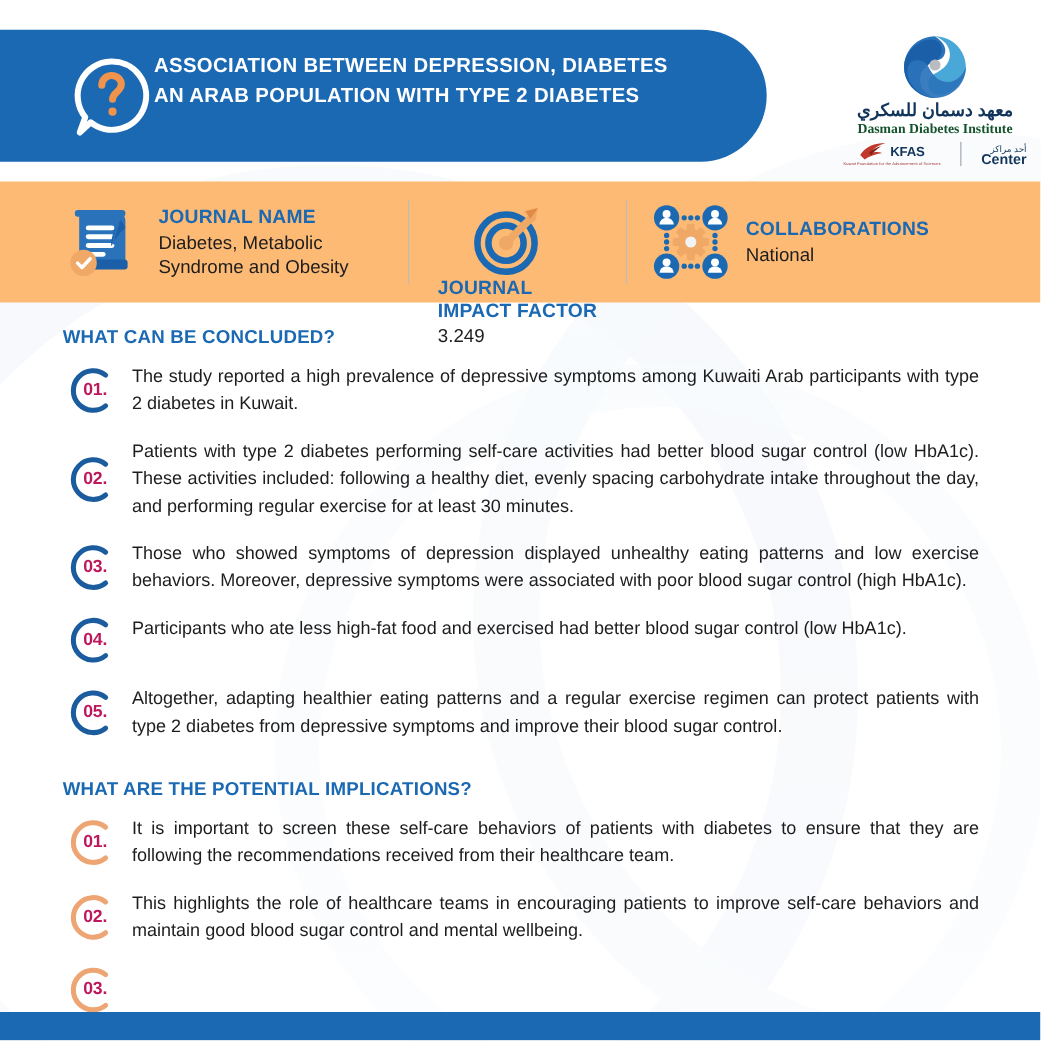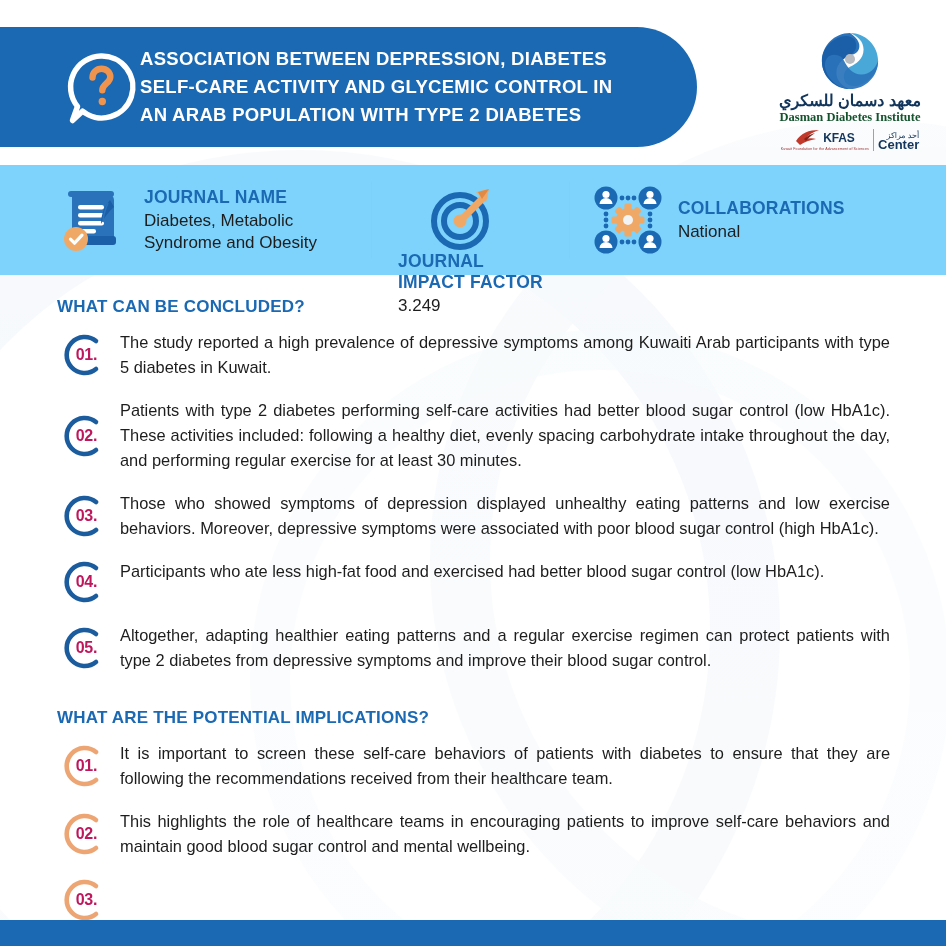--- a/index.html
+++ b/index.html
@@ -114,21 +114,21 @@
     font-weight: bold;
     line-height: 14px;
     margin-top: 1px;
     white-space: nowrap;
   }
   .kfas-row {
     margin-top: 5px;
     display: flex;
     align-items: center;
     justify-content: center;
-    gap: 4px;
+    gap: 18px;
   }
   .kfas-left { display: flex; flex-direction: column; align-items: center; }
   .kfas-wordrow { display: flex; align-items: center; gap: 2px; }
   .kfas-word {
     color: #12355b;
     font-size: 12px;
     font-weight: bold;
     letter-spacing: -.2px;
   }
   .kfas-sub {
@@ -141,21 +141,21 @@
   .kfas-div { width: 1px; height: 22px; background: #9aa3ad; }
   .kfas-right { text-align: right; line-height: 9px; }
   .kfas-ar { color: #12355b; font-size: 8px; font-weight: normal; direction: rtl; }
   .kfas-en { color: #12355b; font-size: 13px; font-weight: bold; }
 
   
   .info-band {
     position: absolute;
     left: 0; top: 165px;
     width: 946px; height: 110px;
-    background: #7dd3fc;
+    background: #fdba74;
     z-index: 3;
     display: flex;
     align-items: center;
   }
   .info-cell {
     display: flex;
     align-items: center;
     height: 74px;
   }
   .info-cell .ico { flex: 0 0 auto; margin-right: 14px; }
@@ -254,21 +254,20 @@
     <div class="header-pill"></div>
 
     <svg class="bubble-icon" viewBox="0 0 78 78">
       <path d="M39 7 A31 31 0 1 1 20.5 62.2 L10.5 71.5 L15.5 57.5 A31 31 0 0 1 39 7 Z" fill="none" stroke="#ffffff" stroke-width="5.5" stroke-linejoin="round"></path>
       <path d="M30.5 28.5 c0-5 4-8.8 9-8.8 c5 0 8.8 3.6 8.8 8.2 c0 6.2 -8 6.9 -8 13.4" fill="none" stroke="#f0944d" stroke-width="6.4" stroke-linecap="round"></path>
       <circle cx="40.3" cy="52.5" r="3.7" fill="#f0944d"></circle>
     </svg>
 
     <div class="header-title">
       <span class="ln">ASSOCIATION BETWEEN DEPRESSION, DIABETES</span>
-      <span class="ln">SELF-CARE ACTIVITY AND GLYCEMIC CONTROL IN</span>
       <span class="ln">AN ARAB POPULATION WITH TYPE 2 DIABETES</span>
     </div>
   </div>
 
   <div class="brand">
     <svg class="brand-mark" viewBox="0 0 64 64">
       <path d="M32 3 C16 3 3 16 3 32 C3 40 6 46 11 50 C9 44 10 36 17 31 C25 25 36 28 40 22 C44 16 41 9 32 3 Z" fill="#2a73bb"></path>
       <path d="M61 32 C61 16 48 3 32 3 C40 6 46 12 46 20 C46 30 38 35 32 38 C26 41 24 47 27 54 C33 61 45 58 53 50 C58 45 61 39 61 32 Z" fill="#4aa8d8"></path>
       <path d="M3 32 C3 48 16 61 32 61 C24 58 18 52 18 44 C18 34 26 29 32 26 C38 23 40 17 37 10 C31 3 19 6 11 14 C6 19 3 25 3 32 Z" fill="#1a5fa8"></path>
       <path d="M32 61 C48 61 61 48 61 32 C58 40 52 46 44 46 C34 46 29 38 26 32 C23 26 17 24 10 27 C3 33 6 45 14 53 C19 58 25 61 32 61 Z" fill="#2a73bb" opacity=".92"></path>
@@ -394,21 +393,21 @@
 
     <div class="section-head">WHAT CAN BE CONCLUDED?</div>
 
     <div class="item">
       <div class="badge">
         <svg viewBox="0 0 50 50">
             <path d="M38 11 A18 18 0 1 0 38 39" fill="none" stroke="#1b5c9e" stroke-width="4.6" stroke-linecap="round"></path>
           </svg>
         <div class="badge-num">01.</div>
       </div>
-      <div class="item-text">The study reported a high prevalence of depressive symptoms among Kuwaiti Arab participants with type 5 diabetes in Kuwait.</div>
+      <div class="item-text">The study reported a high prevalence of depressive symptoms among Kuwaiti Arab participants with type 2 diabetes in Kuwait.</div>
     </div>
 
     <div class="item">
       <div class="badge">
         <svg viewBox="0 0 50 50">
             <path d="M38 11 A18 18 0 1 0 38 39" fill="none" stroke="#1b5c9e" stroke-width="4.6" stroke-linecap="round"></path>
           </svg>
         <div class="badge-num">02.</div>
       </div>
       <div class="item-text">Patients with type 2 diabetes performing self-care activities had better blood sugar control (low HbA1c). These activities included: following a healthy diet, evenly spacing carbohydrate intake throughout the day, and performing regular exercise for at least 30 minutes.</div>

